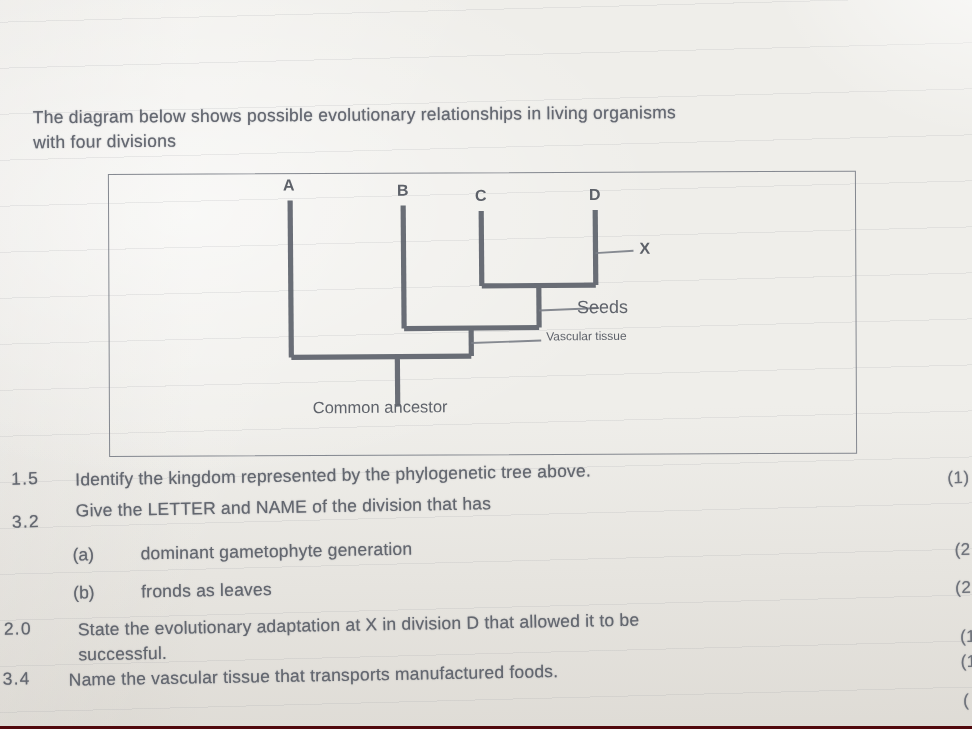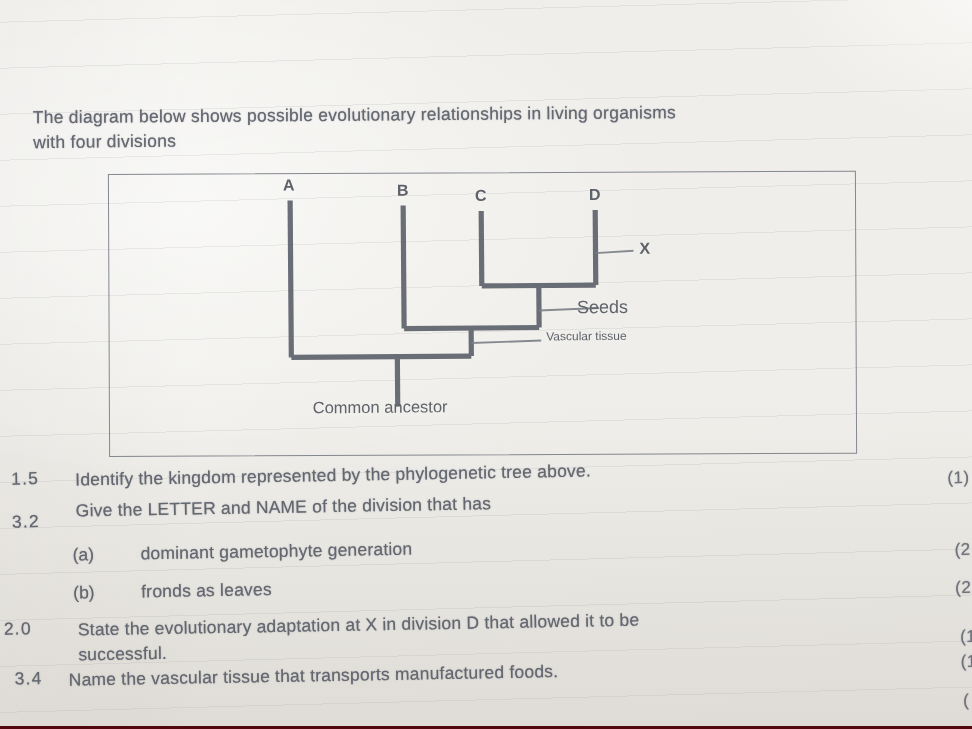--- a/index.html
+++ b/index.html
@@ -169,21 +169,21 @@
       </div>
 
       <div class="qrow">
         <span class="qnum blur-a" style="left:-2px;top:156px;">2.0</span>
         <span class="qtext blur-a" style="top:156px;">State the evolutionary adaptation at X in division D that allowed it to be</span>
         <span class="qtext blur-a" style="top:181px;">successful.</span>
         <span class="marks blur-a" style="left:954px;top:181px;">(1</span>
       </div>
 
       <div class="qrow">
-        <span class="qnum blur-a" style="left:-4px;top:206px;margin-left:12px;">3.4</span>
+        <span class="qnum blur-a" style="left:-4px;top:206px;">3.4</span>
         <span class="qtext blur-a" style="left:62px;top:206px;">Name the vascular tissue that transports manufactured foods.</span>
         <span class="marks blur-a" style="left:954px;top:206px;">(1</span>
       </div>
 
       <span class="marks blur-a" style="left:956px;top:245px;">(</span>
     </div>
 
   </div>
 </div>
 

